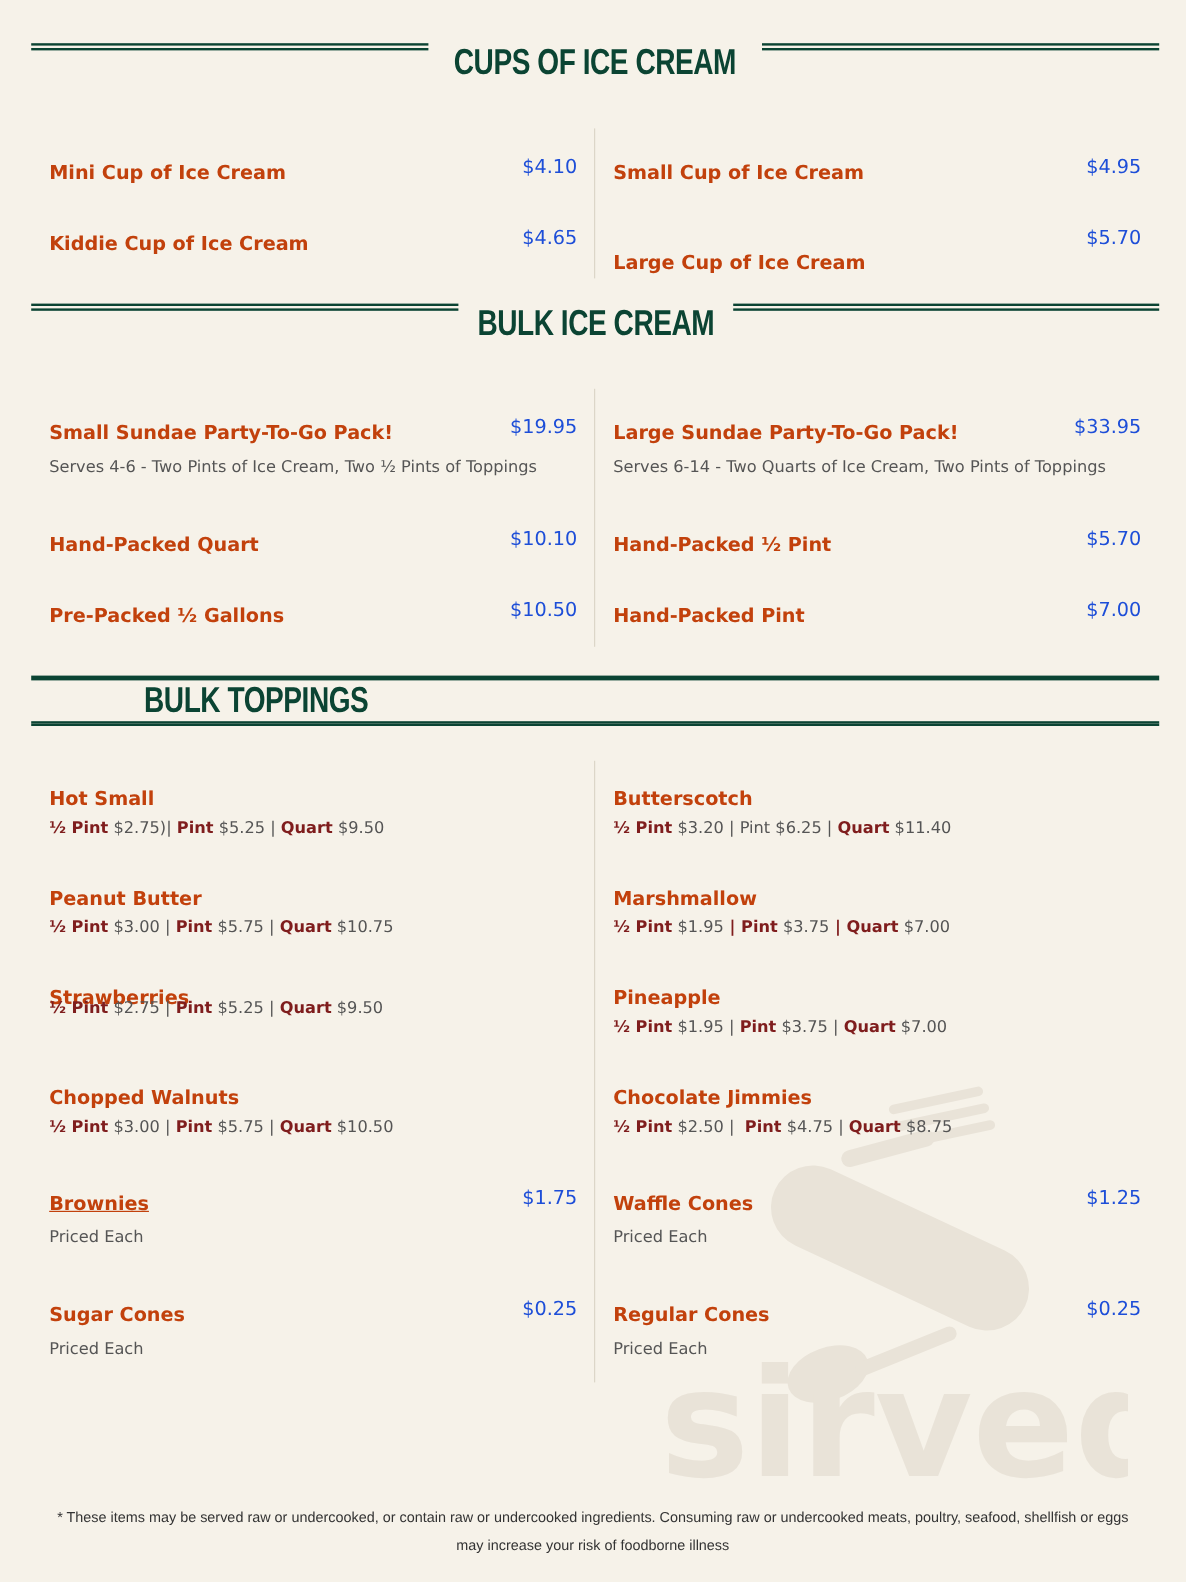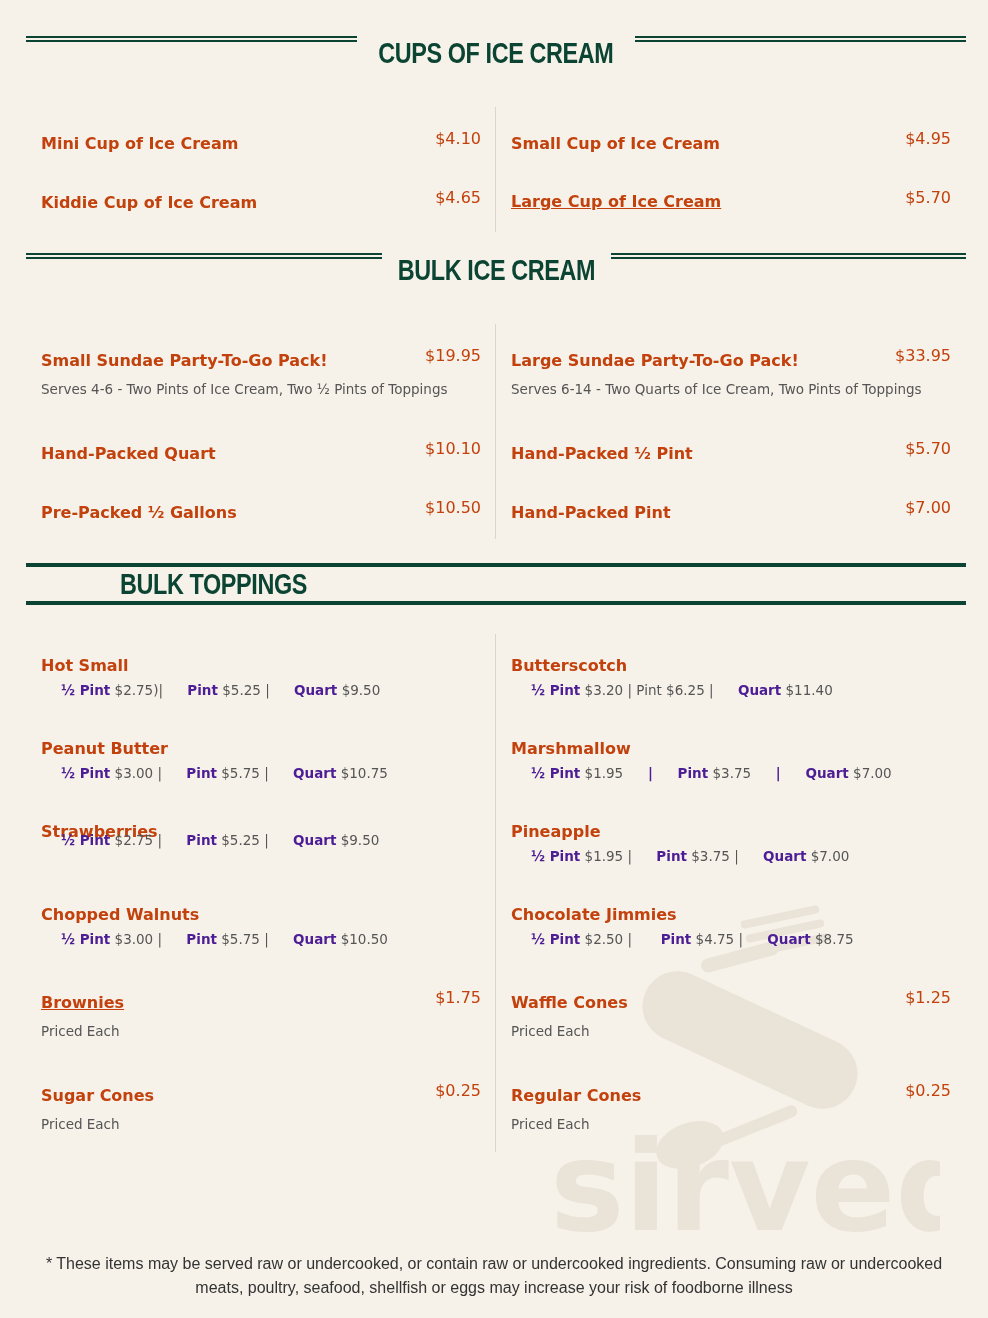--- a/index.html
+++ b/index.html
@@ -32,32 +32,32 @@
     position: absolute; left: 495px; width: 1px; background: #dcd6c8;
   }
   .item {
     position: absolute; width: 440px;
   }
   .item .name {
     position: absolute; left: 0; font-weight: bold; font-size: 16px; color: #c2410c;
     white-space: nowrap;
   }
   .item .price {
-    position: absolute; right: 0; font-size: 16px; color: #c2410c; white-space: nowrap;
+    position: absolute; right: 0; font-size: 16px; color: #1d4ed8; white-space: nowrap;
   }
   .item .desc {
     position: absolute; left: 0; font-size: 13.5px; color: #555; white-space: nowrap;
   }
   .item .sizes {
     position: absolute; left: 0; font-size: 13.5px; color: #555; white-space: nowrap;
   }
-  .sizes b { color: #4c1d95; margin-left: 20px; }
+  .sizes b { color: #7f1d1d; }
   .footer {
     position: absolute; left: 40px; width: 908px; top: 1252px;
-    text-align: center; font-size: 16px; color: #333; line-height: 24px;
+    text-align: center; font-size: 12px; color: #333; line-height: 24px;
     font-family: "Liberation Sans", sans-serif;
   }
   .watermark {
     position: absolute; left: 540px; top: 905px; width: 400px; height: 330px;
     pointer-events: none;
   }
 </style>
 </head>
 <body>
 
@@ -93,21 +93,21 @@
 </div>
 <div class="item" style="left:41px;top:191px;">
   <span class="name" style="top:2px;">Kiddie Cup of Ice Cream</span>
   <span class="price" style="top:-3px;">$4.65</span>
 </div>
 <div class="item" style="left:511px;top:132px;">
   <span class="name" style="top:2px;">Small Cup of Ice Cream</span>
   <span class="price" style="top:-3px;">$4.95</span>
 </div>
 <div class="item" style="left:511px;top:191px;">
-  <span class="name" style="top:1px;text-decoration:underline;">Large Cup of Ice Cream</span>
+  <span class="name" style="top:18px;">Large Cup of Ice Cream</span>
   <span class="price" style="top:-3px;">$5.70</span>
 </div>
 
 <div class="section-header" style="top:253px;">
   <div class="rule"></div>
   <div class="title">BULK ICE CREAM</div>
   <div class="rule"></div>
 </div>
 <div class="col-divider" style="top:324px;height:215px;"></div>
 

